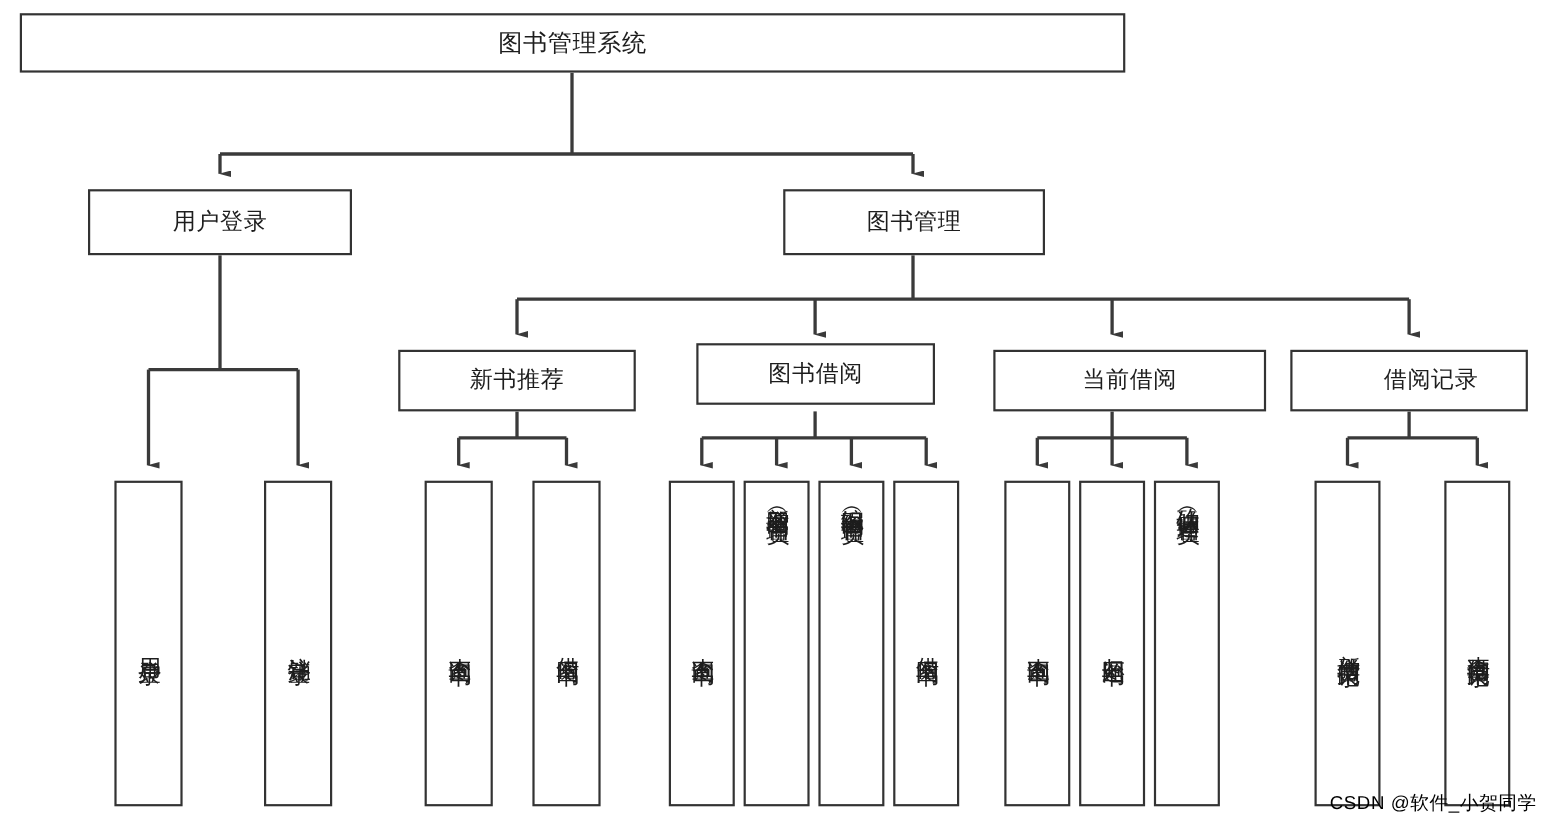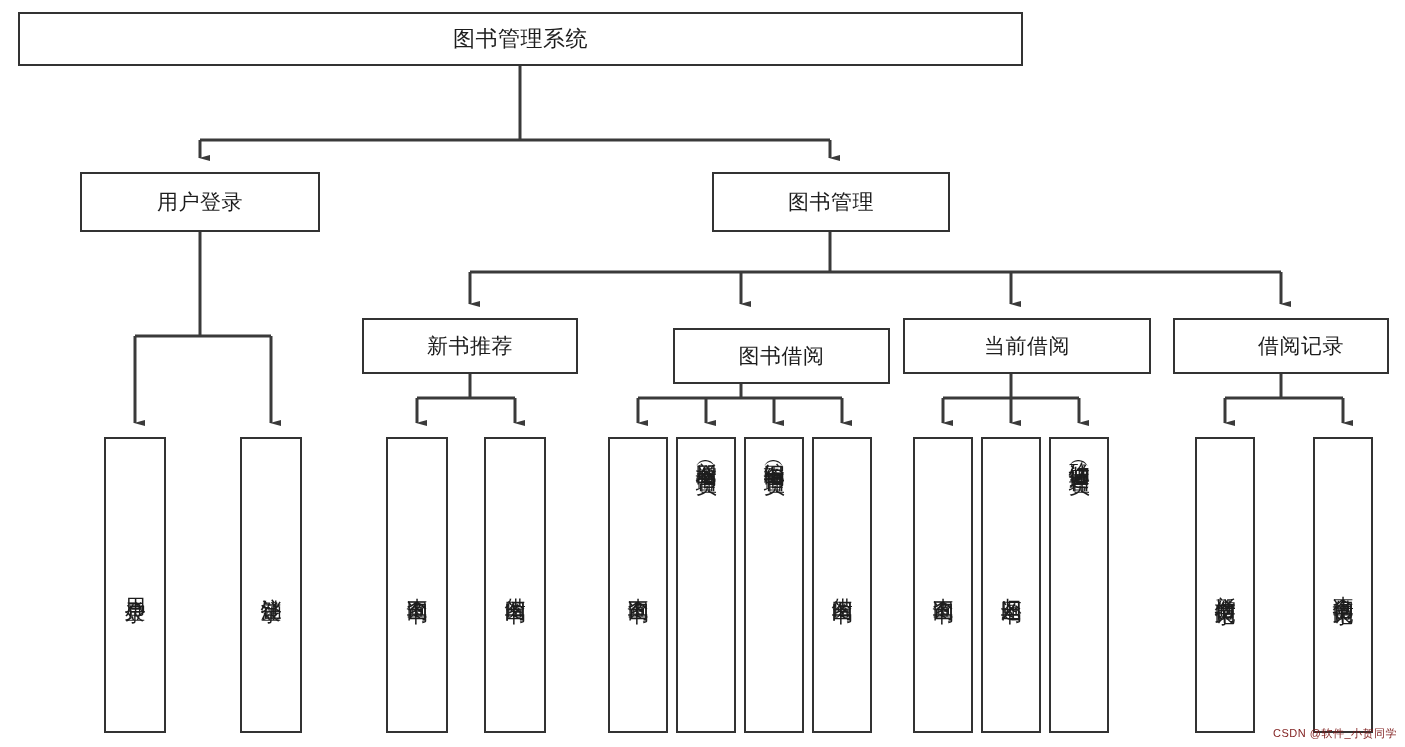--- a/index.html
+++ b/index.html
@@ -59,22 +59,22 @@
   }
   .node.leaf.tall .label { max-height: 288px; }
   .node.leaf.centered {
     align-items: center;
     padding-top: 0;
   }
   #watermark {
     position: absolute;
     right: 8px;
     bottom: 6px;
-    font-size: 11px;
-    color: #7f1d1d;
+    font-size: 17px;
+    color: #000000;
     letter-spacing: 0.5px;
     white-space: nowrap;
   }
 </style>
 </head>
 <body>
 
 <div id="canvas">
 
   <svg class="wires" viewBox="0 0 1405 747" xmlns="http://www.w3.org/2000/svg">
@@ -134,21 +134,21 @@
   <div class="node" style="left:80px; top:172px; width:240px; height:60px;">
     <span class="label">用户登录</span>
   </div>
   <div class="node" style="left:362px; top:318px; width:216px; height:56px;">
     <span class="label">新书推荐</span>
   </div>
 
   <div class="node" style="left:712px; top:172px; width:238px; height:60px;">
     <span class="label">图书管理</span>
   </div>
-  <div class="node" style="left:633px; top:328px; width:217px; height:56px;margin-left:40px;">
+  <div class="node" style="left:633px; top:312px; width:217px; height:56px;">
     <span class="label">图书借阅</span>
   </div>
   <div class="node" style="left:903px; top:318px; width:248px; height:56px;">
     <span class="label">当前借阅</span>
   </div>
   <div class="node" style="left:1173px; top:318px; width:216px; height:56px;padding-left:40px;">
     <span class="label">借阅记录</span>
   </div>
 
   <div class="node leaf centered" style="left:104px; top:437px; width:62px; height:296px;">

